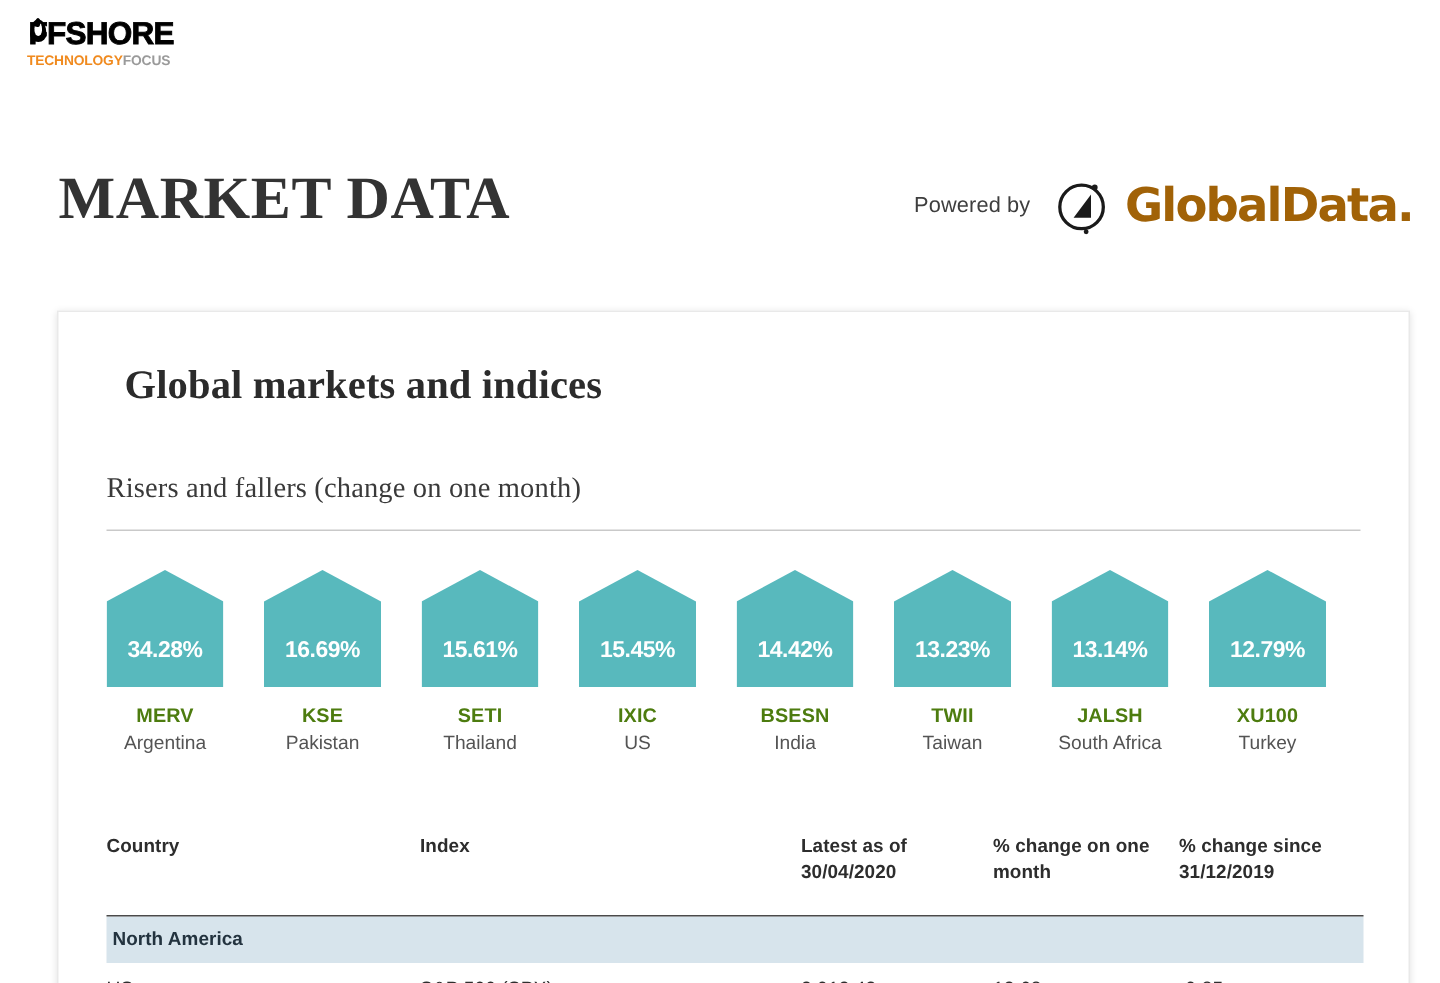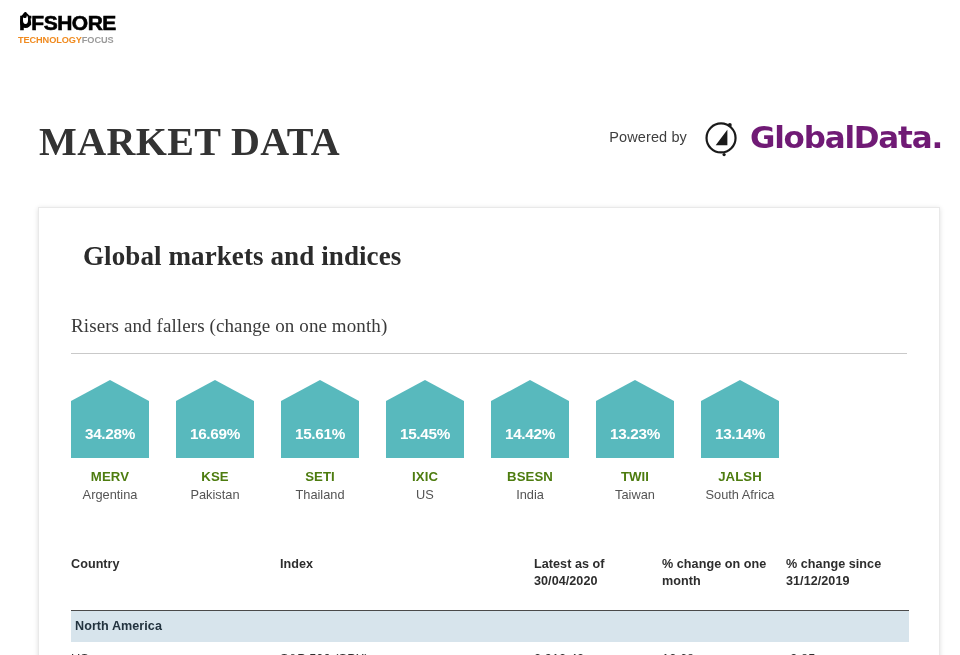--- a/index.html
+++ b/index.html
@@ -77,21 +77,21 @@
   .page-header {
     position: absolute;
     left: 0;
     top: 108px;
     width: 960px;
     height: 66px;
   }
   .page-title {
     position: absolute;
     left: 39px;
-    top: 10px;
+    top: 0px;
     font-family: "Liberation Serif", serif;
     font-weight: bold;
     font-size: 40px;
     letter-spacing: 0.4px;
     color: #333333;
     line-height: 1.2;
   }
   .powered-block {
     position: absolute;
     right: 18px;
@@ -105,21 +105,21 @@
     color: #3e3e3e;
     letter-spacing: 0.1px;
   }
   .gd-logo { display: flex; align-items: center; gap: 7px; }
   .gd-mark { width: 42px; height: 42px; display: block; }
   .gd-word {
     font-family: "DejaVu Sans", sans-serif;
     font-size: 31px;
     font-weight: bold;
     letter-spacing: -1.2px;
-    color: #701a75;
+    color: #a16207;
     line-height: 1;
   }
 
   
   .card {
     position: absolute;
     left: 38px;
     top: 207px;
     width: 902px;
     min-height: 460px;
@@ -306,20 +306,27 @@
         </div>
         <div class="riser-ticker">TWII</div>
         <div class="riser-country">Taiwan</div>
       </div>
       <div class="riser">
         <div class="riser-shape" style="background: rgb(88, 185, 189);">
           <div class="riser-value">13.14%</div>
         </div>
         <div class="riser-ticker">JALSH</div>
         <div class="riser-country">South Africa</div>
+      </div>
+      <div class="riser">
+        <div class="riser-shape" style="background: rgb(88, 185, 189);">
+          <div class="riser-value">12.79%</div>
+        </div>
+        <div class="riser-ticker">XU100</div>
+        <div class="riser-country">Turkey</div>
       </div>
     </div>
 
   <div class="table-wrap">
     <table class="market">
       <colgroup>
         <col class="col-country">
           <col class="col-index">
           <col class="col-latest">
         <col class="col-chg1m">

